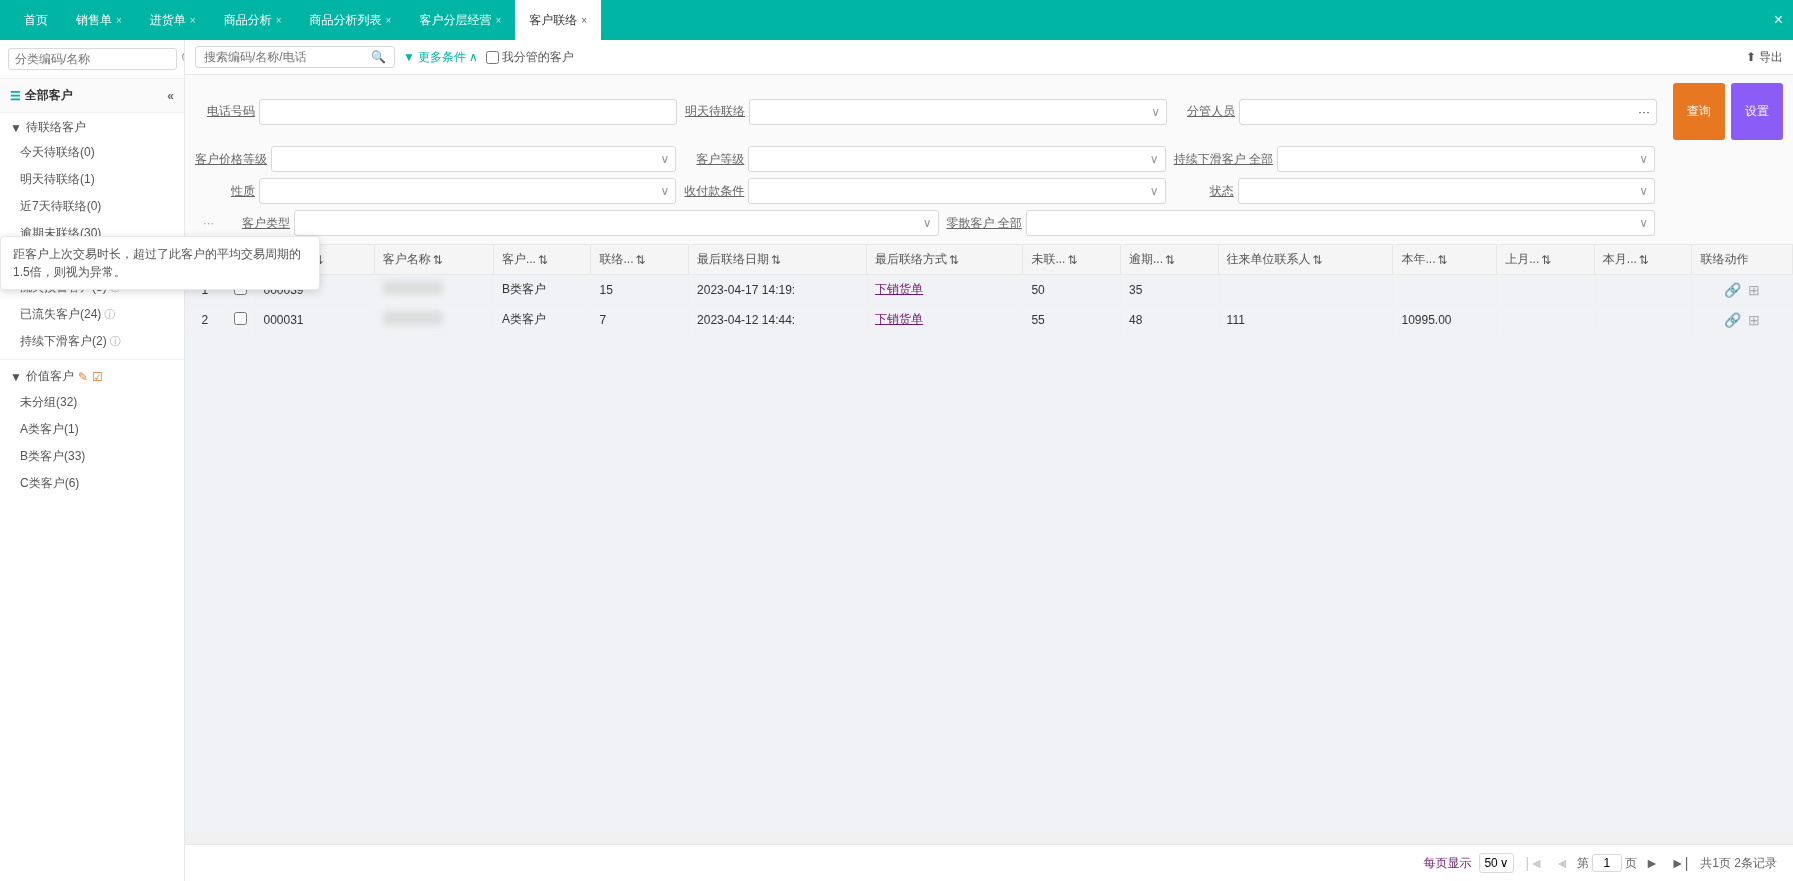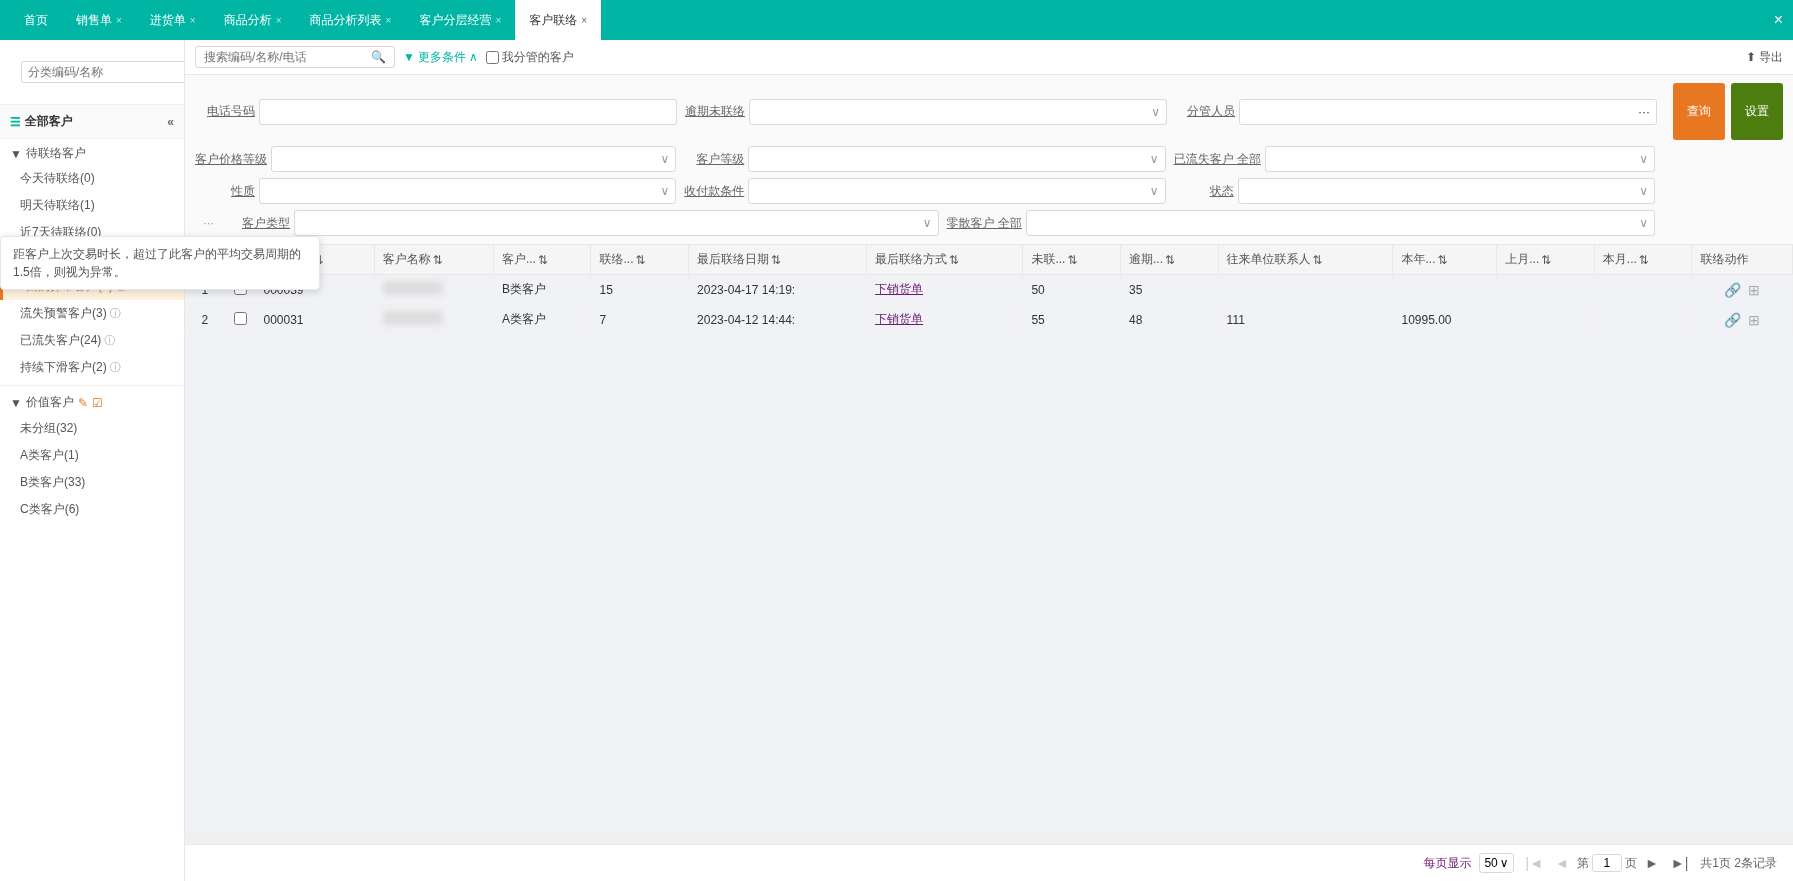--- a/index.html
+++ b/index.html
@@ -21,21 +21,21 @@
 
     
     .main-layout { display: flex; height: calc(881px - 40px); }
 
     
     .sidebar {
       width: 185px; background: white; border-right: 1px solid #e8e8e8;
       display: flex; flex-direction: column; overflow-y: auto; flex-shrink: 0;
     }
     .sidebar-search {
-      padding: 21px; border-bottom: 1px solid #f0f0f0; display: flex; align-items: center; gap: 4px;
+      padding: 8px; border-bottom: 1px solid #f0f0f0; display: flex; align-items: center; gap: 4px;
     }
     .sidebar-search input {
       flex: 1; border: 1px solid #d9d9d9; border-radius: 3px; padding: 3px 6px; font-size: 12px; outline: none;
     }
     .sidebar-search .search-btn { color: #666; cursor: pointer; }
     .sidebar-section-title {
       padding: 8px 10px; display: flex; align-items: center; gap: 4px; font-weight: bold; color: #333;
       background: #fafafa; border-bottom: 1px solid #f0f0f0;
     }
     .sidebar-section-title .collapse-btn { cursor: pointer; color: #666; margin-left: auto; }
@@ -85,21 +85,21 @@
       font-size: 12px; color: #333; background: white; display: flex; align-items: center; justify-content: space-between; cursor: pointer;
       min-height: 26px;
     }
     .filter-input .caret { color: #999; }
     .filter-actions { display: flex; gap: 6px; margin-left: 8px; }
     .btn-query {
       background: #e87722; color: white; border: none; border-radius: 3px;
       padding: 4px 14px; cursor: pointer; font-size: 12px;
     }
     .btn-set {
-      background: #4d7c0f; color: white; border: none; border-radius: 3px;
+      background: #8b5cf6; color: white; border: none; border-radius: 3px;
       padding: 20px 14px; cursor: pointer; font-size: 12px;
     }
     .more-link { color: #999; cursor: pointer; font-size: 11px; }
     table { width: 100%; border-collapse: collapse; }
     thead th {
       background: #f5f5f5; border-bottom: 1px solid #e8e8e8; border-right: 1px solid #e8e8e8;
       padding: 6px 8px; text-align: left; color: #555; font-weight: normal; white-space: nowrap;
       position: sticky; top: 0; z-index: 1;
     }
     thead th .th-inner { display: flex; align-items: center; gap: 2px; }
@@ -282,21 +282,21 @@
     </div>
 
     <div class="adv-filter">
 
       <div class="adv-filter-row">
         <div class="filter-field">
           <span class="filter-label">电话号码</span>
           <div class="filter-input"></div>
         </div>
         <div class="filter-field">
-          <span class="filter-label">逾期未联络</span>
+          <span class="filter-label">明天待联络</span>
           <div class="filter-input">
             <span></span>
             <span class="caret">∨</span>
           </div>
         </div>
         <div class="filter-field">
           <span class="filter-label">分管人员</span>
           <div class="filter-input" style="flex:1;justify-content:flex-end;">
             <span>···</span>
           </div>
@@ -316,21 +316,21 @@
           </div>
         </div>
         <div class="filter-field">
           <span class="filter-label">客户等级</span>
           <div class="filter-input">
             <span></span>
             <span class="caret">∨</span>
           </div>
         </div>
         <div class="filter-field">
-          <span class="filter-label">已流失客户 全部</span>
+          <span class="filter-label">持续下滑客户 全部</span>
           <div class="filter-input">
             <span></span>
             <span class="caret">∨</span>
           </div>
         </div>
         <div style="width:120px;"></div>
       </div>
 
       <div class="adv-filter-row">
         <div class="filter-field">

